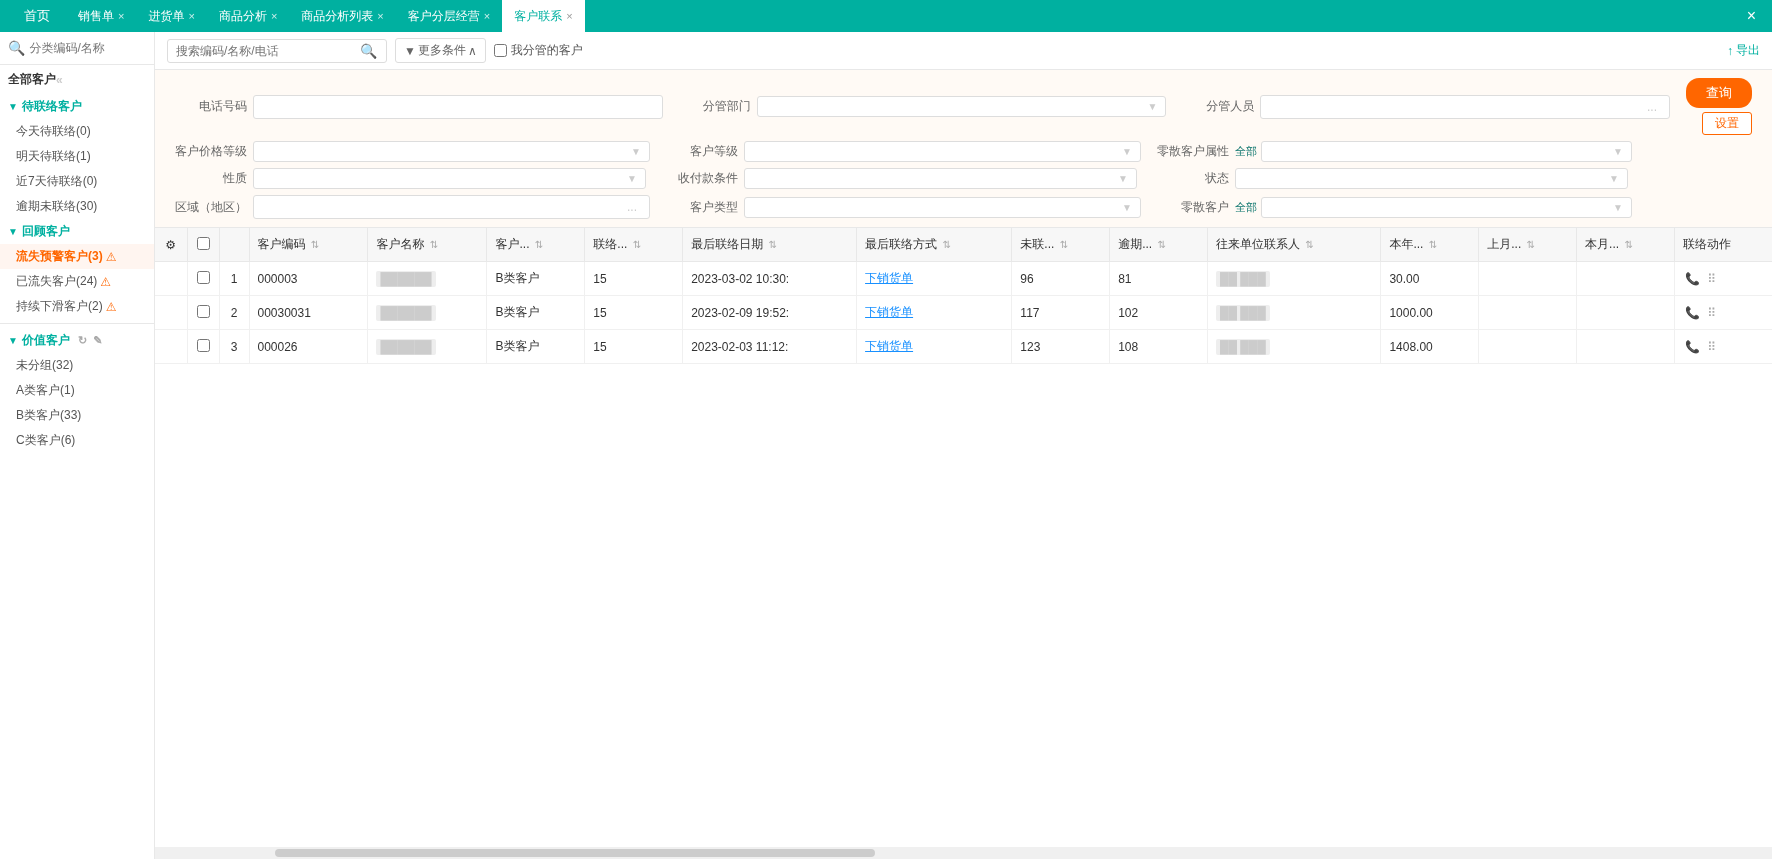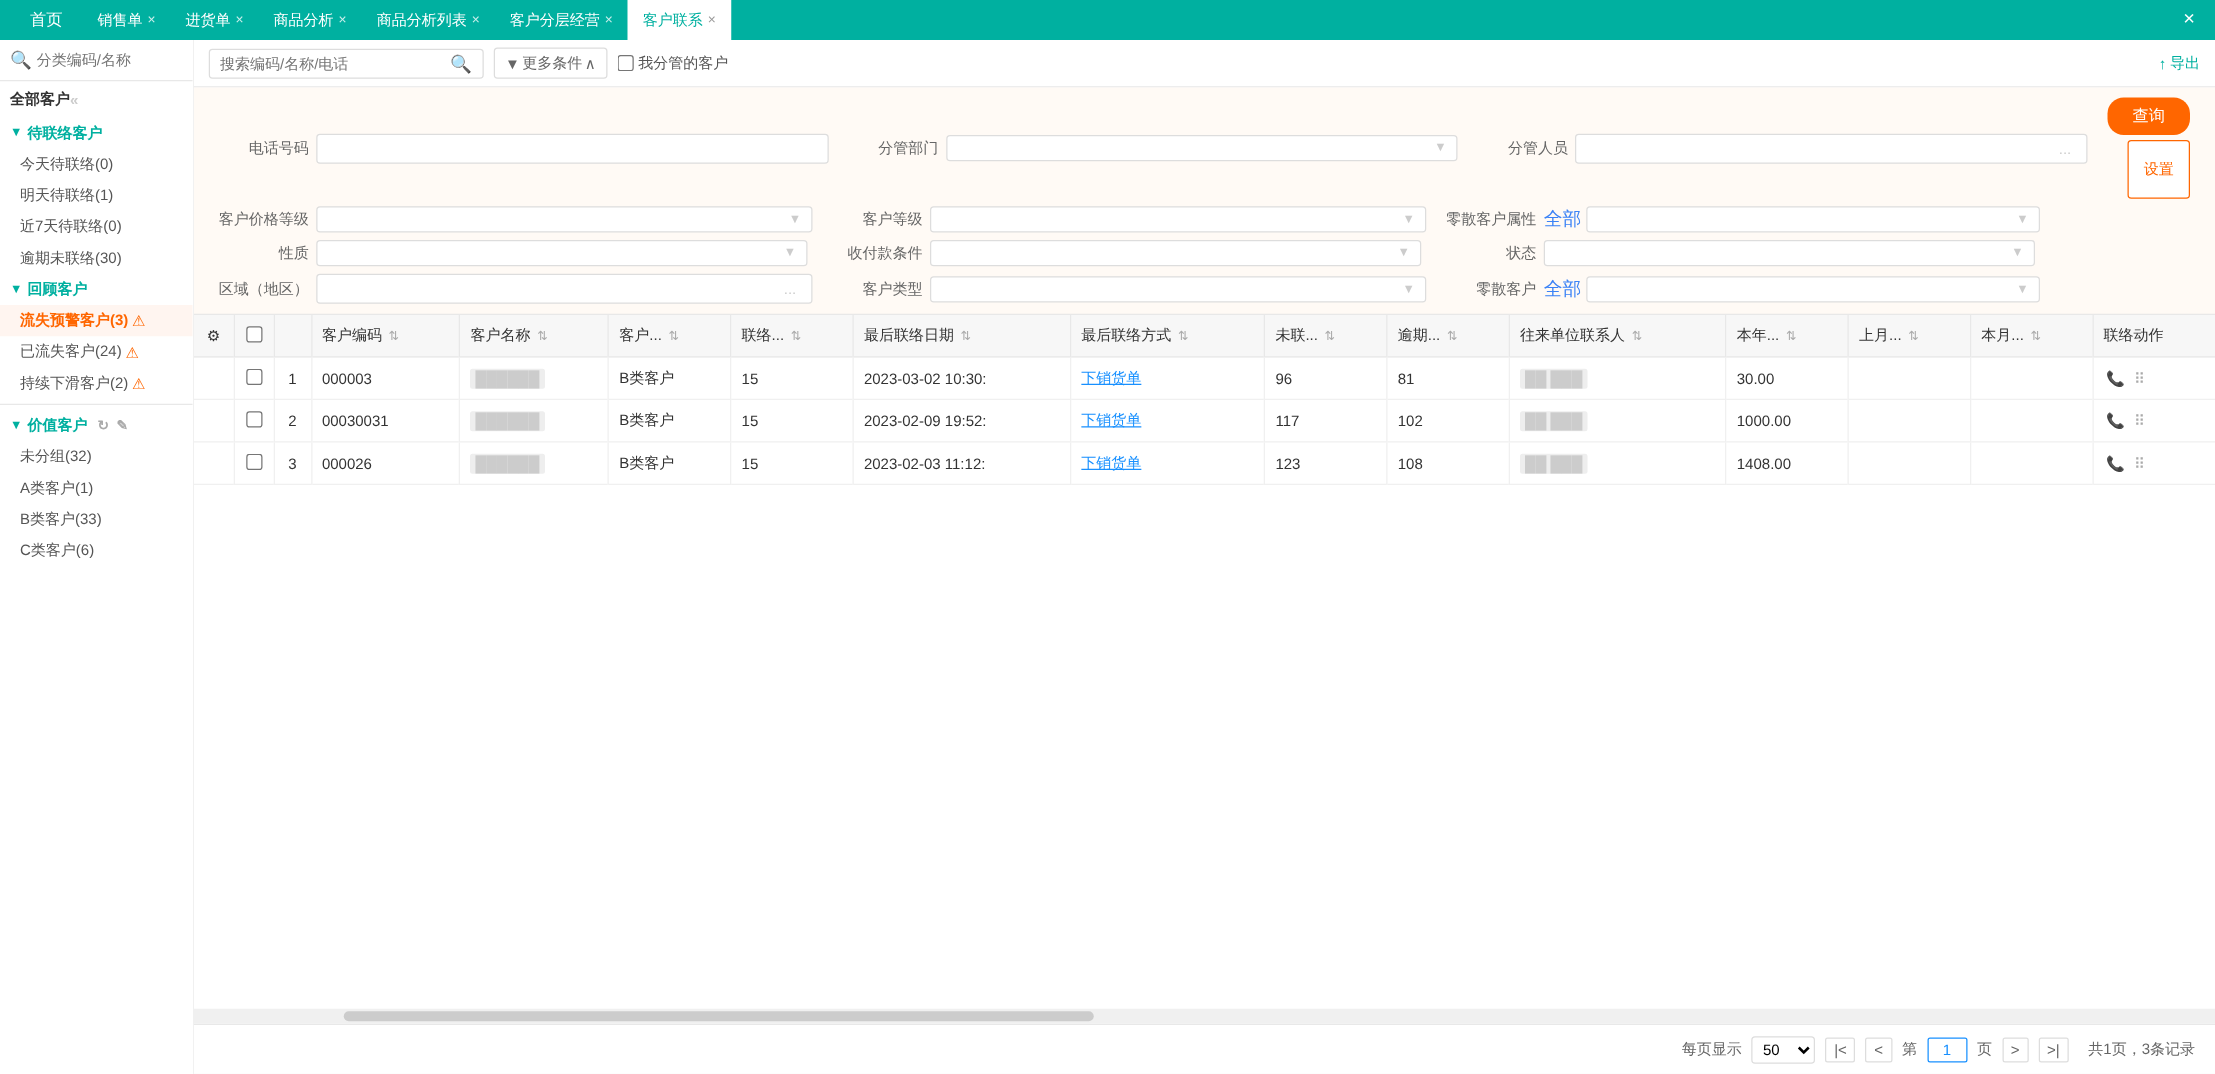--- a/index.html
+++ b/index.html
@@ -268,37 +268,37 @@
       padding: 6px 20px;
       cursor: pointer;
       font-size: 13px;
       margin-left: 8px;
     }
     .settings-btn {
       background: white;
       color: #ff6600;
       border: 1px solid #ff6600;
       border-radius: 3px;
-      padding: 14px 12px;
+      padding: 2px 12px;
       cursor: pointer;
       font-size: 12px;
       margin-left: 4px;
     }
     .filter-actions {
       display: flex;
       flex-direction: column;
       align-items: flex-end;
       gap: 4px;
       padding-right: 8px;
     }
 
     
     .filter-static-label {
-      color: #3b82f6;
-      font-size: 15px;
+      color: #0f766e;
+      font-size: 11px;
       white-space: nowrap;
     }
 
     
     .table-wrap {
       flex: 1;
       overflow: auto;
     }
     table {
       width: 100%;
@@ -743,30 +743,15 @@
       </td>
     </tr>
           </tbody>
       </table>
     </div>
 
     <div class="scroll-bar-area">
       <div class="scroll-bar-thumb"></div>
     </div>
 
-    <div class="pagination-bar">
-      <span class="pagination-label">每页显示</span>
-      <select class="page-size-select">
-        <option>50</option>
-        <option>100</option>
-      </select>
-      <button class="page-nav-btn">|&lt;</button>
-      <button class="page-nav-btn">&lt;</button>
-      <span class="pagination-label">第</span>
-      <input type="text" class="page-input" value="1" style="">
-      <span class="pagination-label">页</span>
-      <button class="page-nav-btn">&gt;</button>
-      <button class="page-nav-btn">&gt;|</button>
-      <span class="total-records">共1页，3条记录</span>
-    </div>
 
   </div>
 </div>
 
 </body></html>

